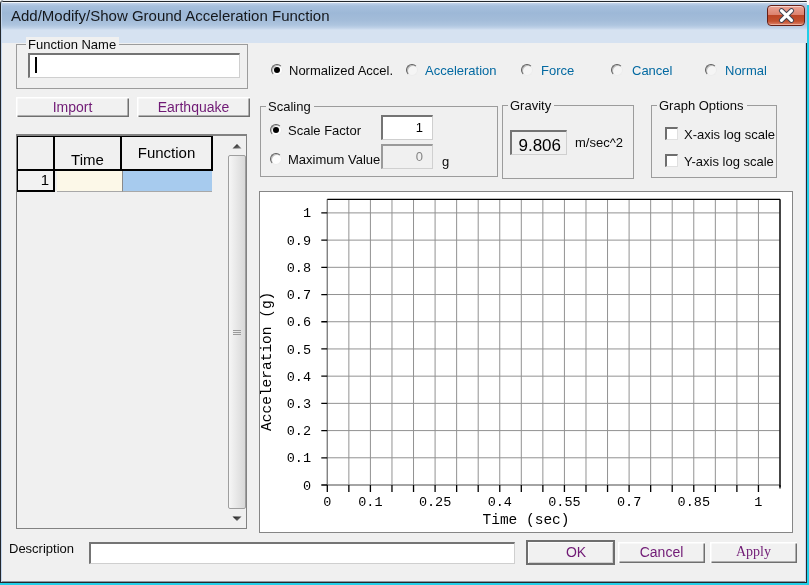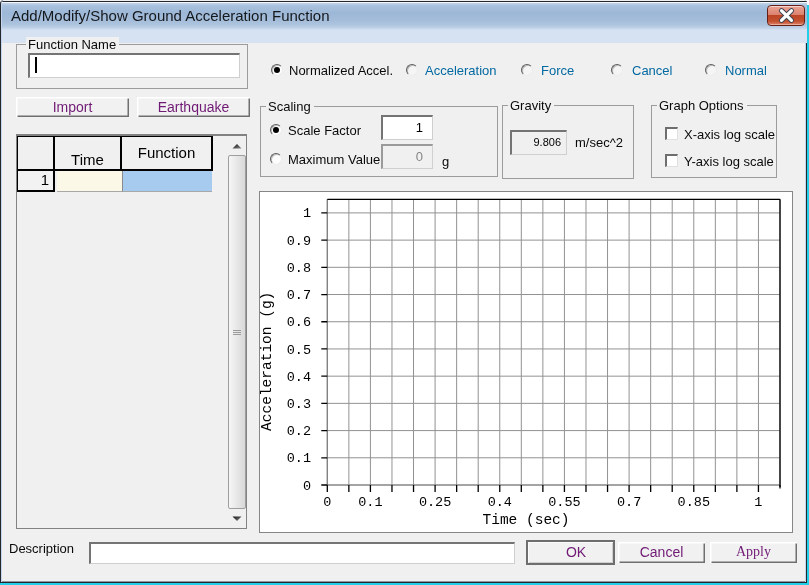--- a/index.html
+++ b/index.html
@@ -139,21 +139,21 @@
   <div class="lbl" style="left:287px; top:123px;">Scale Factor</div>
   <div class="sunken" style="left:380px; top:115px; width:52px; height:25px; font-size:13px; text-align:right; padding:3px 9px 0 0;">1</div>
   <div class="radio" style="left:269px; top:153px;"></div>
   <div class="lbl" style="left:287px; top:152px;">Maximum Value</div>
   <div class="sunken dis" style="left:380px; top:144px; width:52px; height:25px; font-size:13px; text-align:right; padding:3px 9px 0 0; color:#868686; border-color:#9a9a9a #d0d0d0 #d0d0d0 #9a9a9a;">0</div>
   <div class="lbl" style="left:441px; top:154px;">g</div>
 
   <div class="groupbox" style="left:501px; top:105px; width:132px; height:74px;">
     <div class="grouplabel">Gravity</div>
   </div>
-  <div class="sunken" style="left:509px; top:130px; width:57px; height:25px; font-size:11px; text-align:right; padding:4px 5px 0 0; background:#f0f0f0;">9.806</div>
+  <div class="sunken" style="left:509px; top:130px; width:57px; height:25px; font-size:17px; text-align:right; padding:4px 5px 0 0; background:#f0f0f0;">9.806</div>
   <div class="lbl" style="left:574px; top:135px;">m/sec^2</div>
 
   <div class="groupbox" style="left:650px; top:105px; width:126px; height:73px;">
     <div class="grouplabel">Graph Options</div>
   </div>
   <div class="checkbox" style="left:664px; top:127px;"></div>
   <div class="lbl" style="left:683px; top:127px;">X-axis log scale</div>
   <div class="checkbox" style="left:664px; top:154px;"></div>
   <div class="lbl" style="left:683px; top:154px;">Y-axis log scale</div>
 

